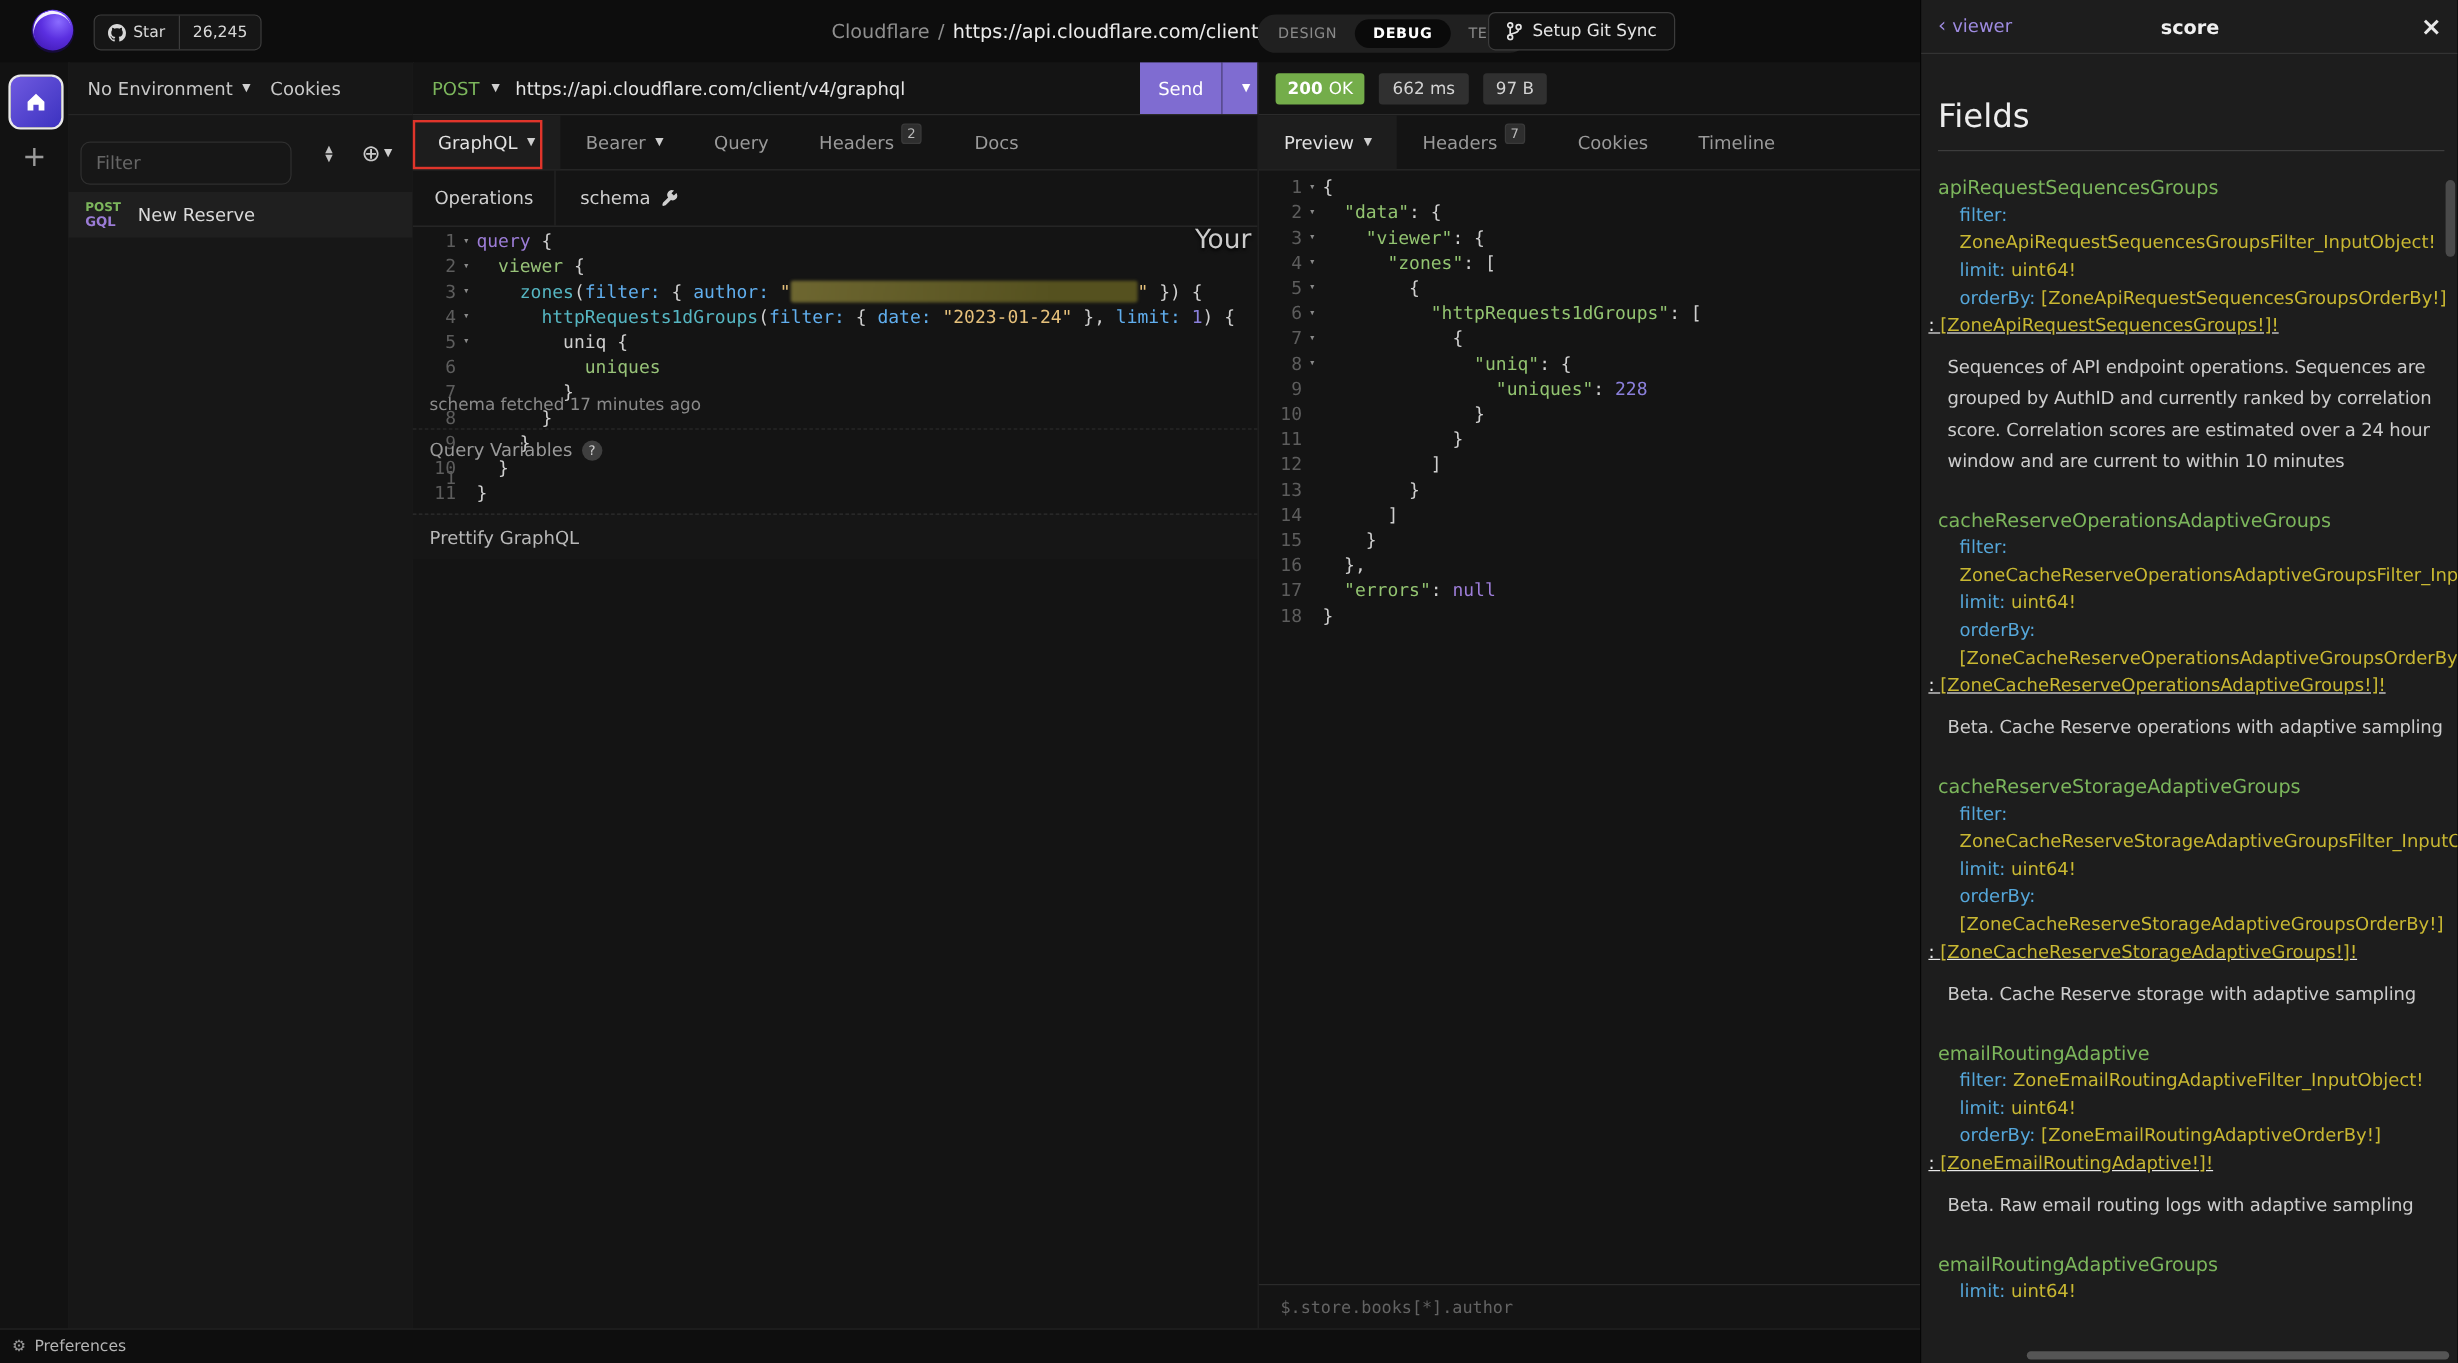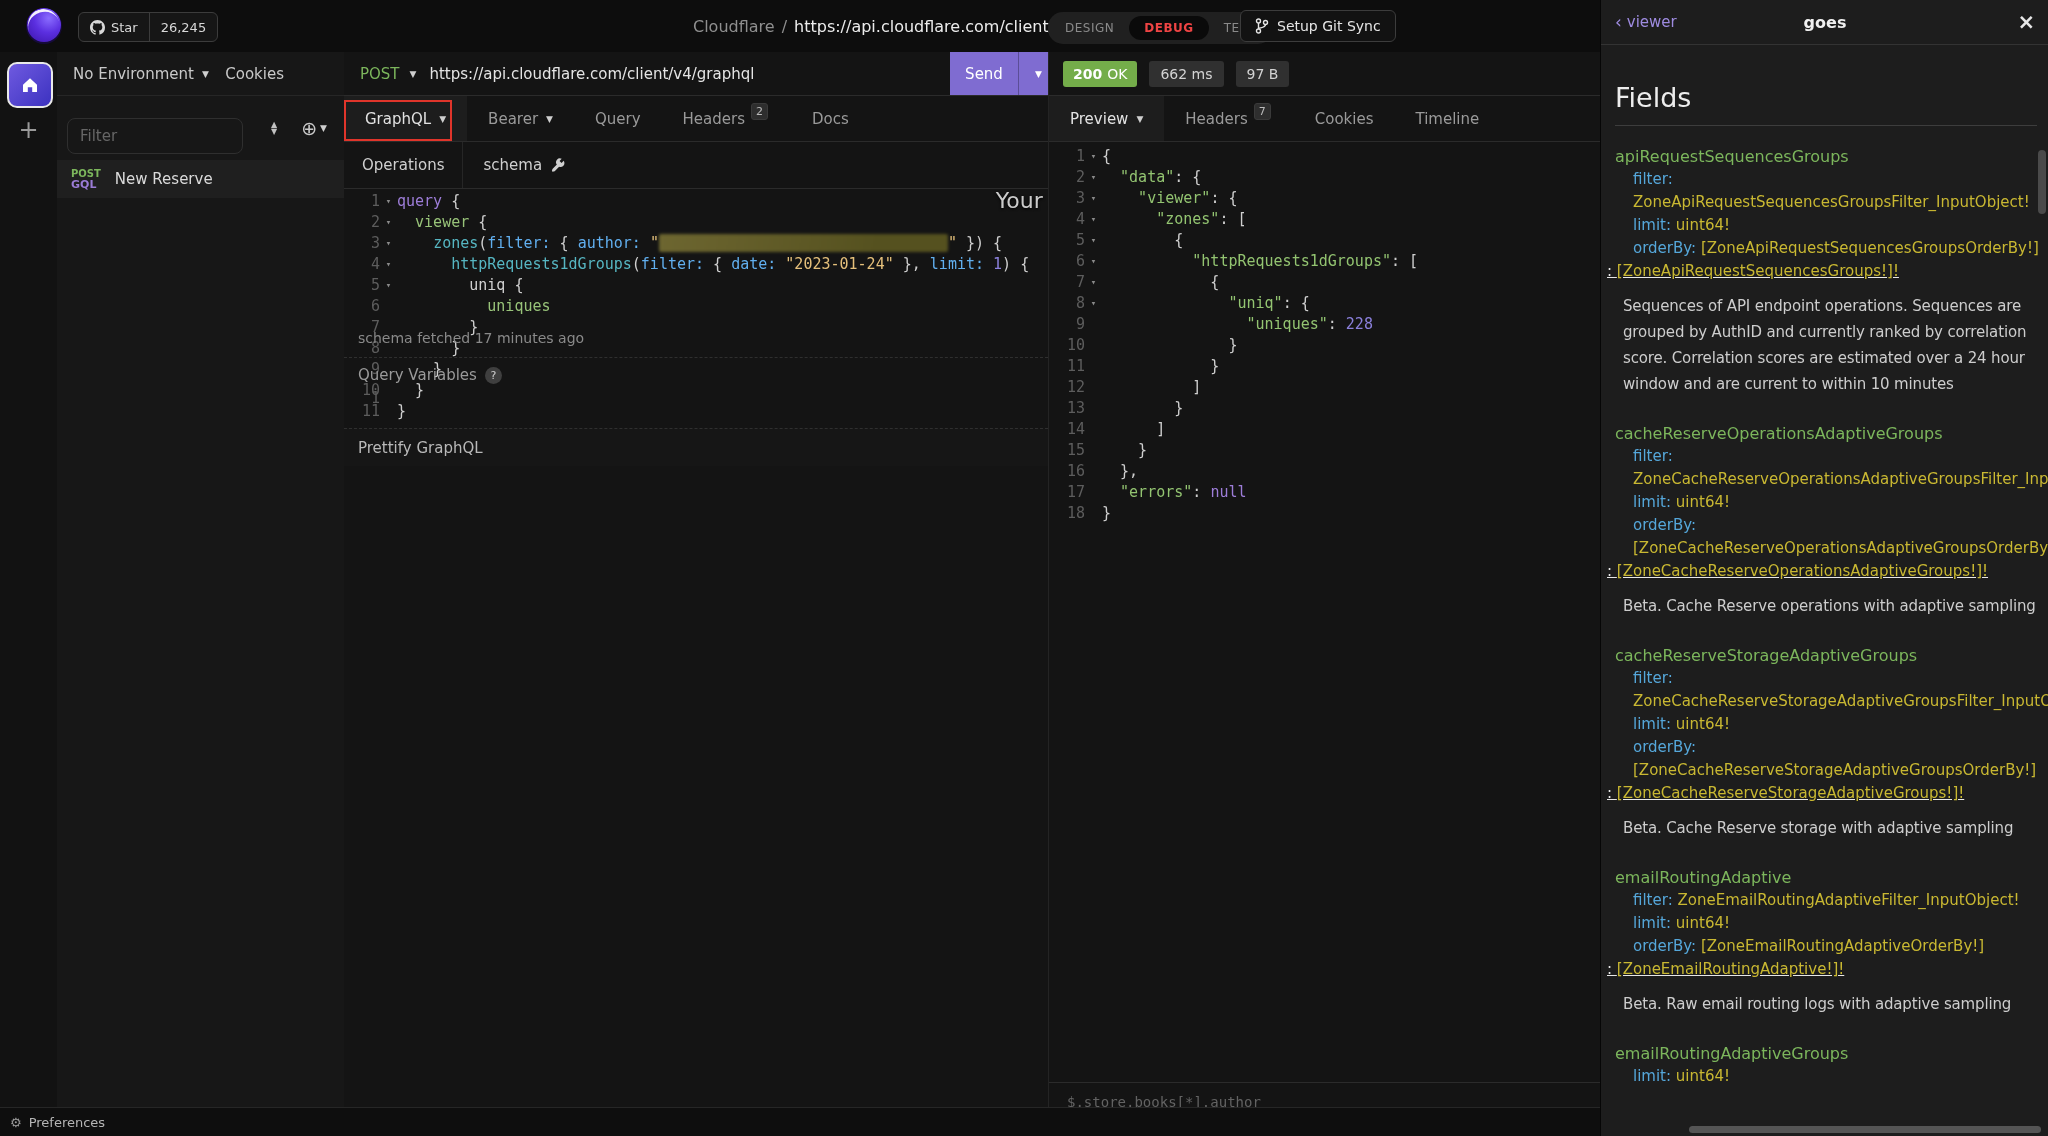--- a/index.html
+++ b/index.html
@@ -17,21 +17,21 @@
       display:flex;align-items:center;background:#161616;color:#d8d8d8;font-size:13px;}
   .star .seg{padding:0 11px;display:flex;align-items:center;gap:6px;height:100%;}
   .star .seg+.seg{border-left:1px solid #3c3c3c;}
   .crumb{position:absolute;left:693px;top:0;height:52px;display:flex;align-items:center;gap:7px;font-size:16px;}
   .crumb .dim{color:#8f8f8f;}
   .crumb .url{color:#ececec;}
   .caret{font-size:9px;color:#cfcfcf;}
   .mode{position:absolute;left:1048px;top:12px;height:28px;background:#202020;border-radius:15px;
       display:flex;align-items:center;padding:2px 2px;}
   .mode .pill{padding:0 15px;font-size:12px;letter-spacing:.5px;color:#8a8a8a;line-height:24px;}
-  .mode .pill.on{background:#0a0a0a;border-radius:12px;color:#ef4444;font-weight:bold;}
+  .mode .pill.on{background:#0a0a0a;border-radius:12px;color:#ffffff;font-weight:bold;}
   .gitsync{position:absolute;left:1240px;top:10px;height:30px;border:1px solid #3c3c3c;border-radius:6px;
       display:flex;align-items:center;gap:8px;padding:0 14px;color:#e6e6e6;font-size:14px;background:#121212;}
 
   
   .rail{position:absolute;left:0;top:52px;width:57px;bottom:28px;background:#121212;border-right:1px solid #242424;}
   .homebtn{position:absolute;left:7px;top:10px;width:42px;height:42px;border-radius:10px;border:2px solid #e9e9e9;
       background:linear-gradient(135deg,#6f5ae0,#3c32c0);display:flex;align-items:center;justify-content:center;}
   .railplus{position:absolute;left:0;top:64px;width:57px;text-align:center;color:#9a9a9a;font-size:24px;}
 
   
@@ -91,21 +91,21 @@
       display:flex;align-items:center;padding-left:14px;color:#b9b9b9;font-size:15px;}
 
   
   .anno-text{position:absolute;left:560px;top:136px;width:440px;text-align:center;color:#cbcbcb;font-size:22px;
       text-shadow:0 1px 3px #000;pointer-events:none;}
   .anno-arrow{position:absolute;left:769px;top:172px;width:3px;height:48px;background:#b9b9b9;pointer-events:none;}
   .anno-head{position:absolute;left:763px;top:220px;width:0;height:0;border-left:7px solid transparent;
       border-right:7px solid transparent;border-top:11px solid #b9b9b9;pointer-events:none;}
 
   
-  .resp{position:absolute;left:1048px;top:52px;width:552px;bottom:16px;background:#141414;border-left:1px solid #242424;}
+  .resp{position:absolute;left:1048px;top:52px;width:552px;bottom:28px;background:#141414;border-left:1px solid #242424;}
   .statbar{height:43px;border-bottom:1px solid #2b2b2b;display:flex;align-items:center;gap:12px;padding-left:14px;}
   .stat200{background:#74ad4a;border-radius:3px;height:26px;display:flex;align-items:center;padding:0 10px;
       color:#fff;font-size:14px;gap:5px;}
   .stat200 b{font-weight:bold;}
   .statgray{background:#303030;border-radius:3px;height:26px;display:flex;align-items:center;padding:0 11px;
       color:#d3d3d3;font-size:14px;}
   .resp-editor{position:absolute;left:0;top:89px;right:0;bottom:37px;overflow:hidden;}
   .respfilter{position:absolute;left:0;bottom:0;right:0;height:37px;border-top:1px solid #2b2b2b;
       display:flex;align-items:center;padding-left:16px;}
   .respfilter input{background:transparent;border:none;outline:none;color:#8a8a8a;width:500px;
@@ -465,21 +465,21 @@
     <span class="gear">⚙</span>
     <span>Preferences</span>
   </div>
 
   <div class="docs">
     <div class="docs-head">
       <span class="docs-back">
         <span class="bk">‹</span>
         <span>viewer</span>
       </span>
-      <span class="docs-title">goes</span>
+      <span class="docs-title">score</span>
       <span class="docs-close">×</span>
     </div>
     <div class="docs-body">
       <h2 class="fields-h">Fields</h2>
       <hr class="fields-hr">
       <div id="fields-list">
           <div class="field">
             <div class="f-name">apiRequestSequencesGroups</div>
             <div class="f-argline"><span class="f-arg">filter:</span> <span class="f-type">ZoneApiRequestSequencesGroupsFilter_InputObject!</span></div>
             <div class="f-argline"><span class="f-arg">limit:</span> <span class="f-type">uint64!</span></div>

